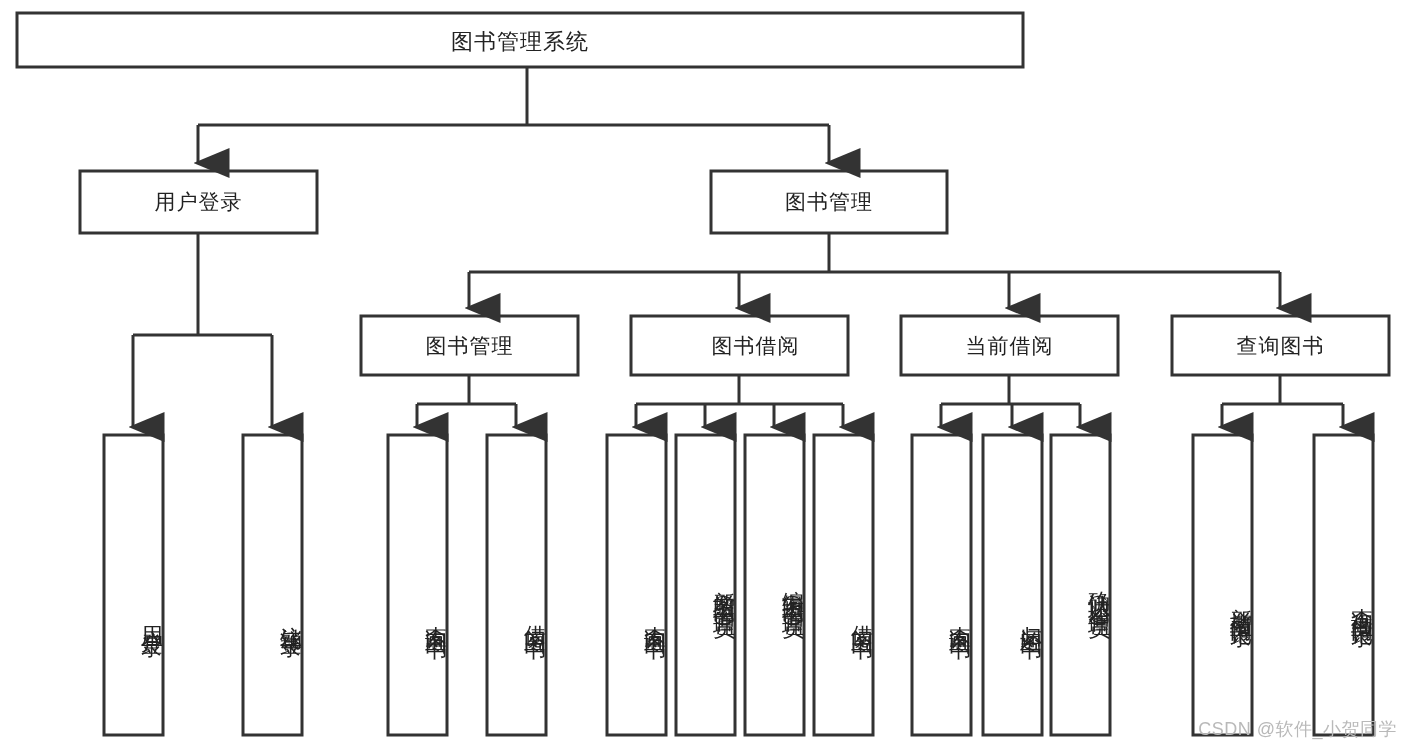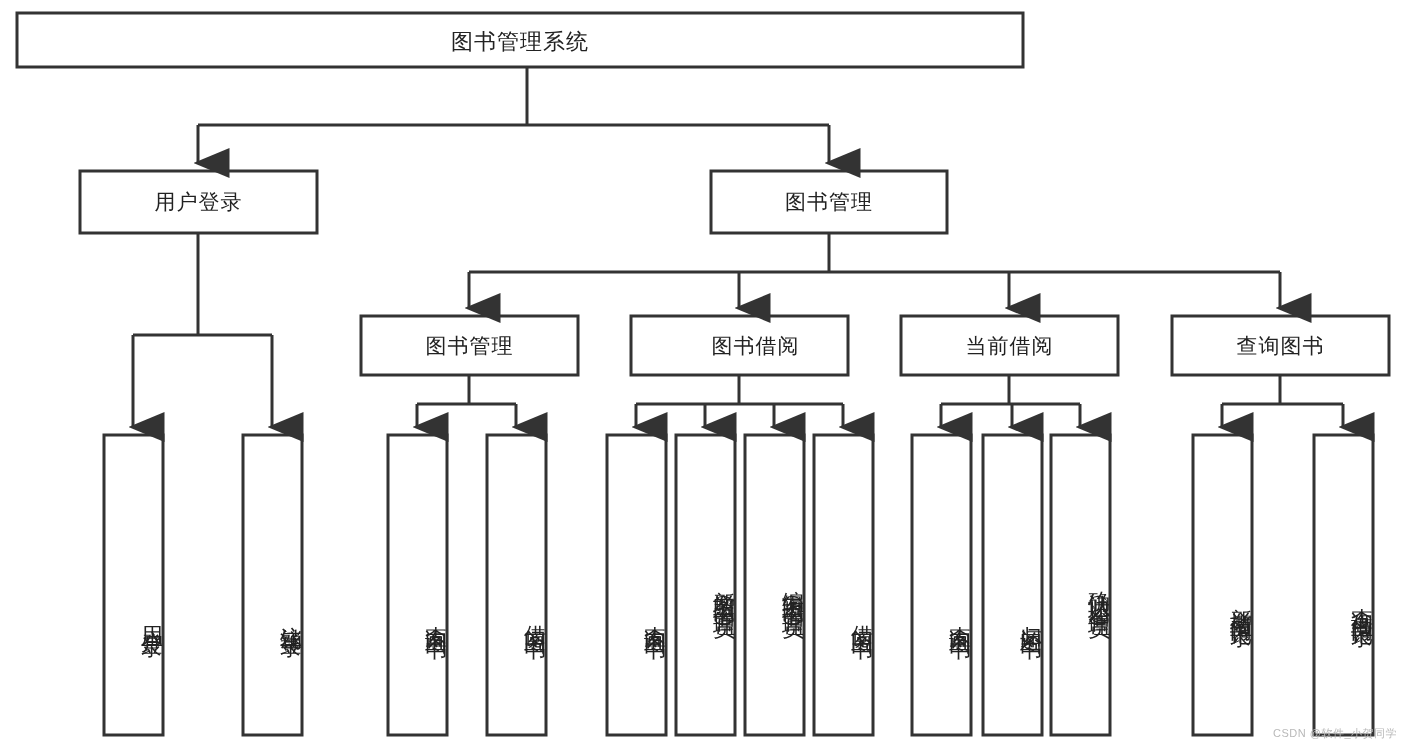--- a/index.html
+++ b/index.html
@@ -65,21 +65,21 @@
     line-height: 1;
     letter-spacing: 4px;
     align-items: flex-start;
     justify-content: center;
     padding-top: 6px;
   }
   .watermark {
     position: absolute;
     right: 8px;
     bottom: 6px;
-    font-size: 11px;
+    font-size: 18px;
     color: #b9b9b9;
     font-family: "Liberation Sans", "DejaVu Sans", sans-serif;
     white-space: nowrap;
     letter-spacing: 0.5px;
   }
 </style>
 </head>
 <body>
 
 <div id="diagram-root">

